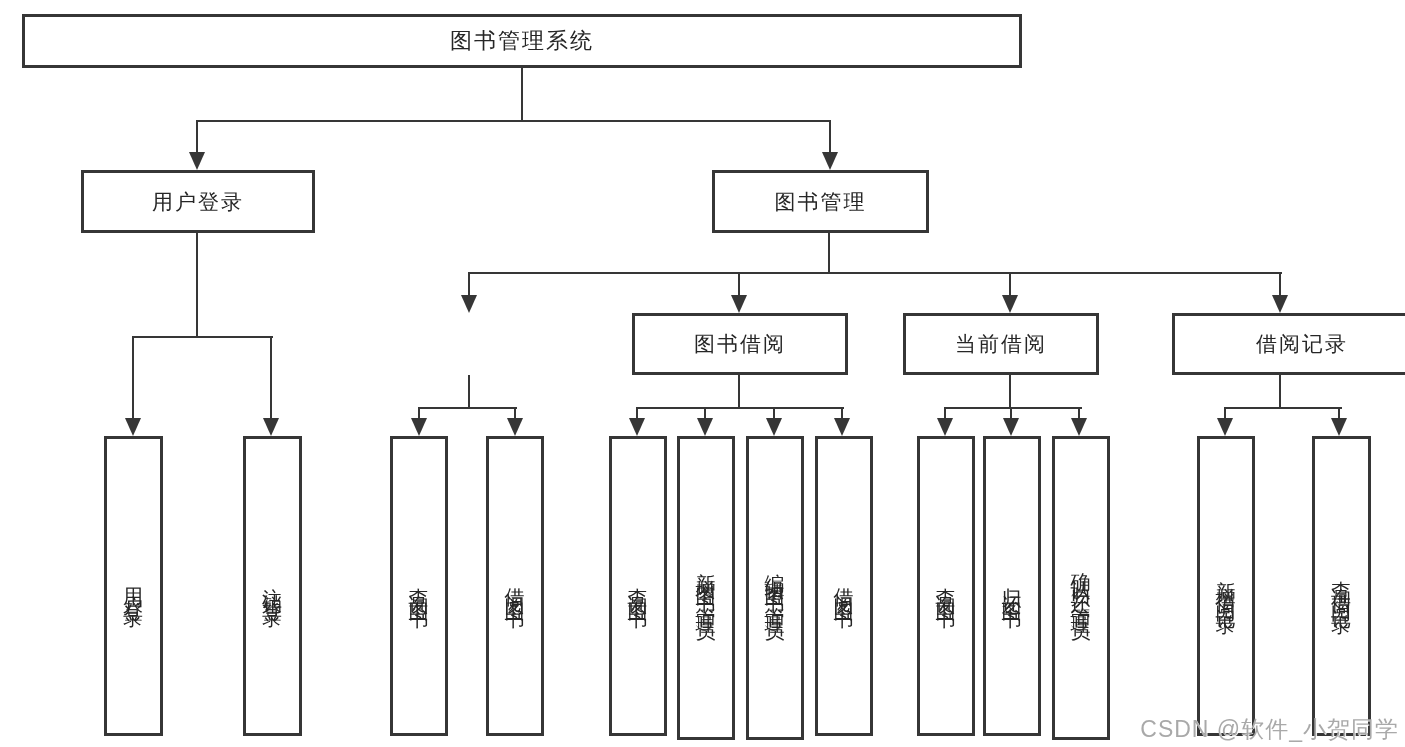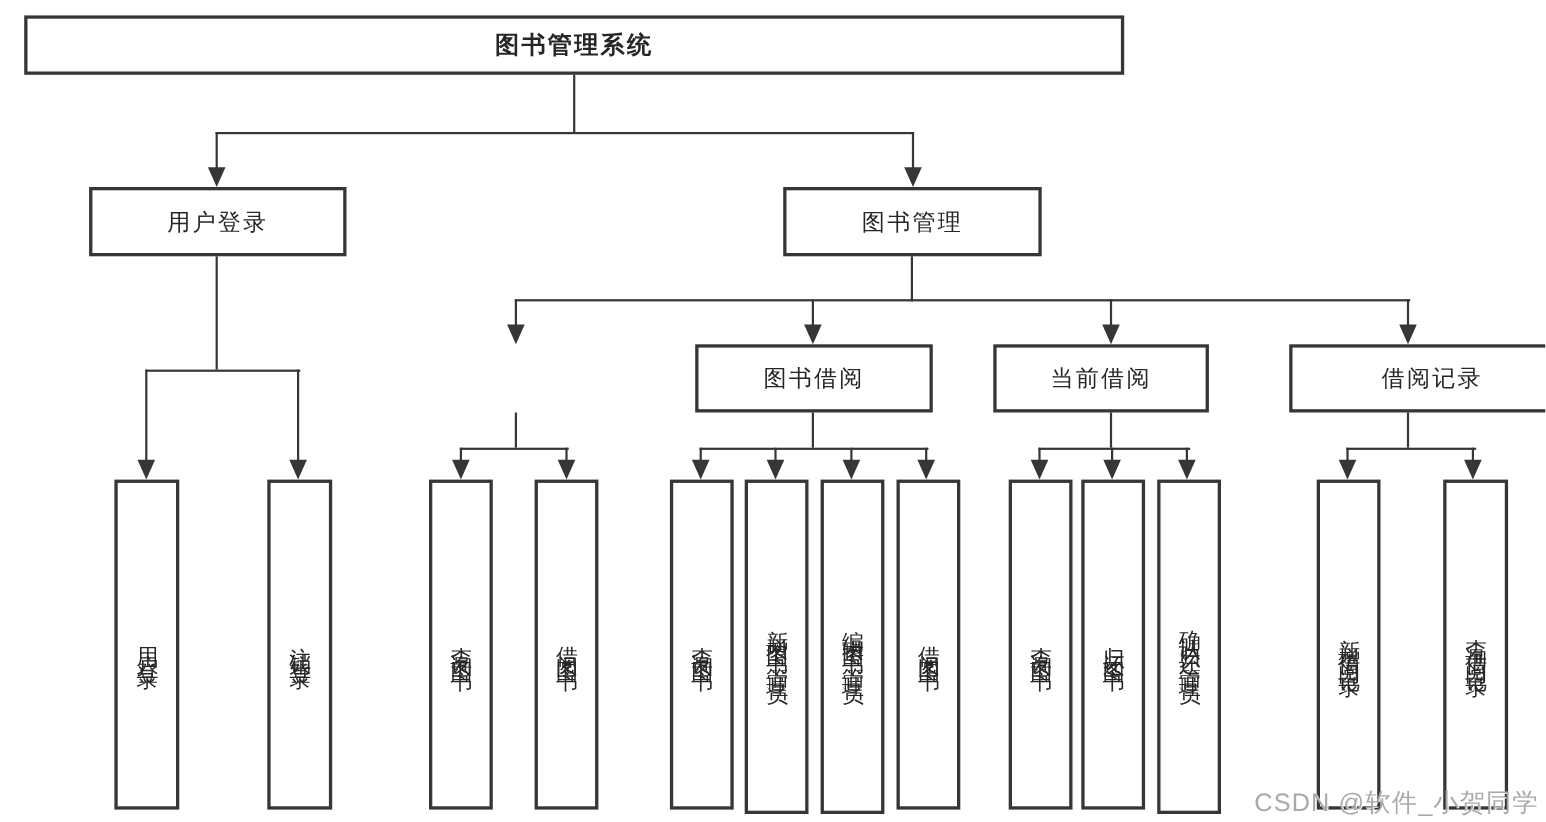--- a/index.html
+++ b/index.html
@@ -12,21 +12,21 @@
   .stage{
     position:relative;width:1405px;height:747px;background:var(--bg);
     overflow:hidden;font-family:"Liberation Sans","DejaVu Sans",sans-serif;
   }
   .box{
     position:absolute;box-sizing:border-box;background:#fff;
     border:3px solid var(--line);color:var(--text);
     display:flex;align-items:center;justify-content:center;
     font-size:21px;letter-spacing:2px;
   }
-  .rootbox{font-size:22px;font-weight:bold;}
+  .rootbox{font-size:22px;}
   .vbox{padding:6px 0;}
   .vtext{
     writing-mode:vertical-rl;text-orientation:mixed;
     font-size:20px;letter-spacing:7px;line-height:1.1;color:var(--text);
   }
   .vline{position:absolute;width:2px;background:var(--line);}
   .hline{position:absolute;height:2px;background:var(--line);}
   .arrow{
     position:absolute;width:0;height:0;
     border-left:8px solid transparent;border-right:8px solid transparent;
@@ -51,21 +51,21 @@
   <div class="vline" style="left:521px;top:68px;height:52px;"></div>
   <div class="hline" style="left:196px;top:120px;width:635px;"></div>
   <div class="vline" style="left:196px;top:120px;height:34px;"></div>
   <div class="arrow" style="left:189px;top:152px;"></div>
   <div class="vline" style="left:829px;top:120px;height:34px;"></div>
   <div class="arrow" style="left:822px;top:152px;"></div>
 
   <div class="box" style="left:81px;top:170px;width:234px;height:63px;">
     <span>用户登录</span>
   </div>
-  <div class="box" style="left:712px;top:170px;width:235px;height:63px;">
+  <div class="box" style="left:712px;top:170px;width:217px;height:63px;">
     <span>图书管理</span>
   </div>
 
   <div class="vline" style="left:196px;top:233px;height:103px;"></div>
   <div class="hline" style="left:132px;top:336px;width:141px;"></div>
   <div class="vline" style="left:132px;top:336px;height:83px;"></div>
   <div class="arrow" style="left:125px;top:418px;"></div>
   <div class="vline" style="left:270px;top:336px;height:83px;"></div>
   <div class="arrow" style="left:263px;top:418px;"></div>
 

